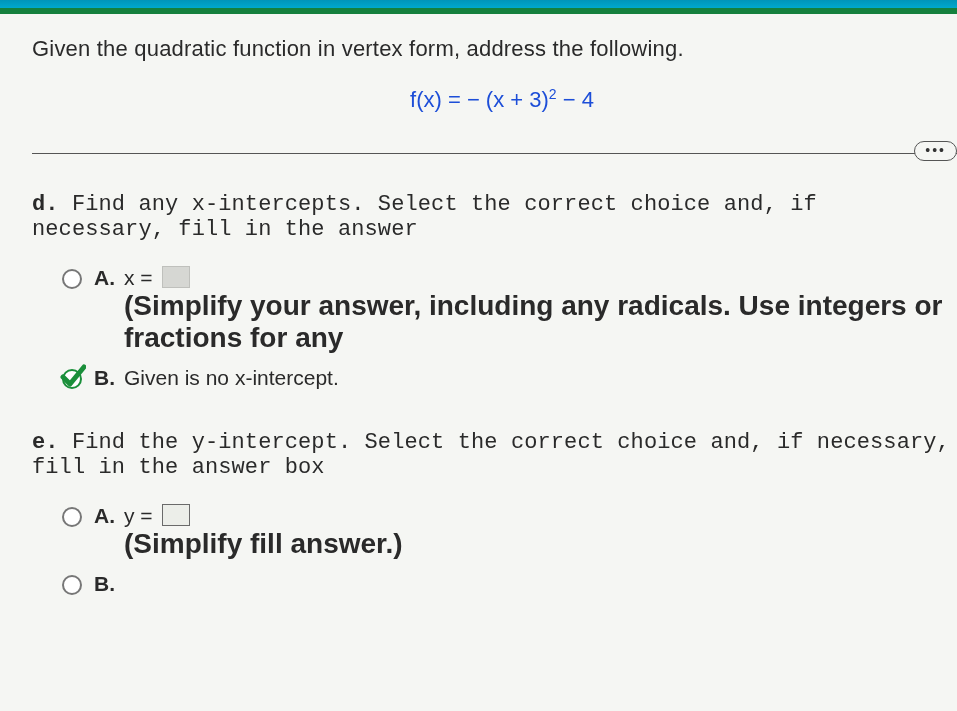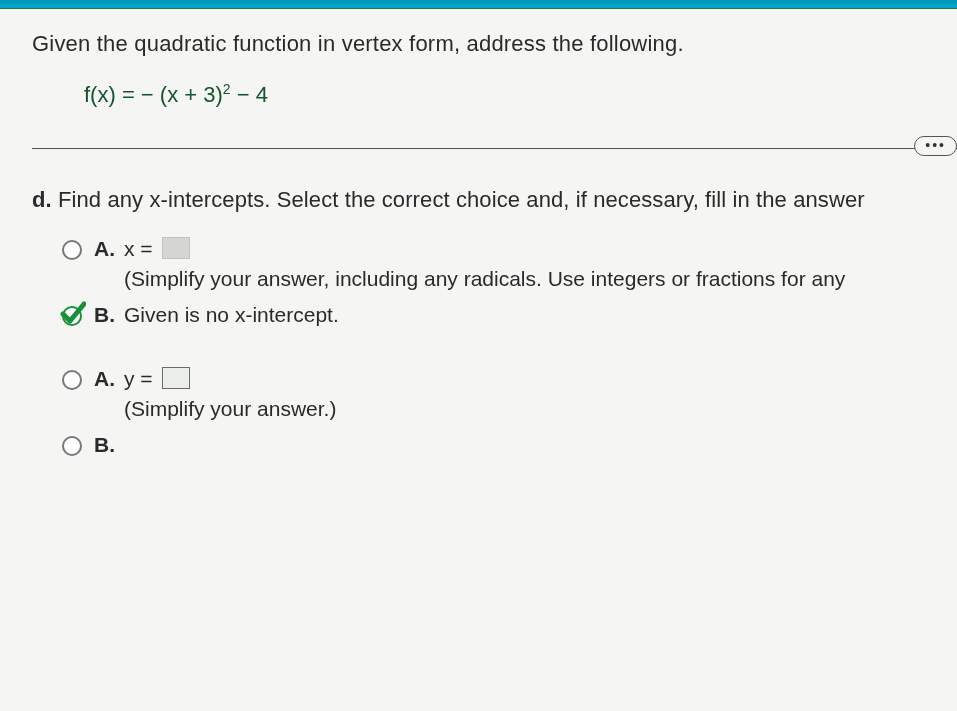--- a/index.html
+++ b/index.html
@@ -13,35 +13,36 @@
     }
     .topbar {
       height: 8px;
       background: linear-gradient(to bottom, #0095b8, #00a8cc);
     }
     .page {
       background: #f5f6f3;
       margin: 0;
       padding: 22px 0 24px 32px;
       min-height: 703px;
-      border-top: 1px solid #15803d;
+      border-top: 6px solid #15803d;
       position: relative;
     }
     .intro {
       font-size: 22px;
       color: #2a2a2a;
       margin-bottom: 24px;
       letter-spacing: 0.2px;
     }
     .formula {
       font-size: 22px;
-      color: #14532d;
-      margin-left: 52px;
+      color: #1d4ed8;
+      margin-left: 15px;
       margin-bottom: 40px;
       font-family: Arial, sans-serif;
+      text-align: center;
     }
     .formula sup {
       font-size: 14px;
       vertical-align: super;
     }
     .divider {
       position: relative;
       border: none;
       border-top: 1.5px solid #555;
       margin: 0 0 38px 0;
@@ -57,20 +58,21 @@
       font-size: 14px;
       letter-spacing: 2px;
       color: #333;
       line-height: 14px;
     }
     .part-label {
       font-size: 22px;
       color: #2a2a2a;
       margin-bottom: 24px;
       letter-spacing: 0.1px;
+      font-family: Liberation Mono, monospace;
     }
     .part-label .bold { font-weight: bold; }
     .choice {
       display: flex;
       align-items: flex-start;
       margin: 0 0 12px 30px;
     }
     .radio {
       width: 20px;
       height: 20px;
@@ -100,22 +102,23 @@
       width: 30px;
       flex: 0 0 30px;
     }
     .choice-body {
       font-size: 21px;
       color: #2a2a2a;
     }
     .choice-body .line { display: block; }
     .choice-body .hint {
       display: block;
-      margin-top: 6px;
-      font-size: 21px;
+      margin-top: 0;
+      font-size: 28px;
+      font-weight: bold;
     }
     .ansbox {
       display: inline-block;
       width: 28px;
       height: 22px;
       background: #d6d7d3;
       border: 1px solid #bfc0bc;
       vertical-align: -3px;
       margin-left: 4px;
     }
@@ -168,30 +171,34 @@
       </span>
     </span>
     <span class="choice-letter">B.</span>
     <span class="choice-body">
       <span class="line">Given is no x-intercept.</span>
     </span>
   </div>
 
   <div class="section-gap"></div>
 
+  <div class="part-label">
+    <span class="bold">e.</span>
+    <span>Find the y-intercept. Select the correct choice and, if necessary, fill in the answer box</span>
+  </div>
 
   <div class="choice">
     <span class="radio"></span>
     <span class="choice-letter">A.</span>
     <span class="choice-body">
       <span class="line">
         <span>y =</span>
         <span class="ansbox outlined"></span>
       </span>
-      <span class="hint">(Simplify your answer.)</span>
+      <span class="hint">(Simplify fill answer.)</span>
     </span>
   </div>
 
   <div class="choice">
     <span class="radio"></span>
     <span class="choice-letter">B.</span>
   </div>
 
 </div>
 

